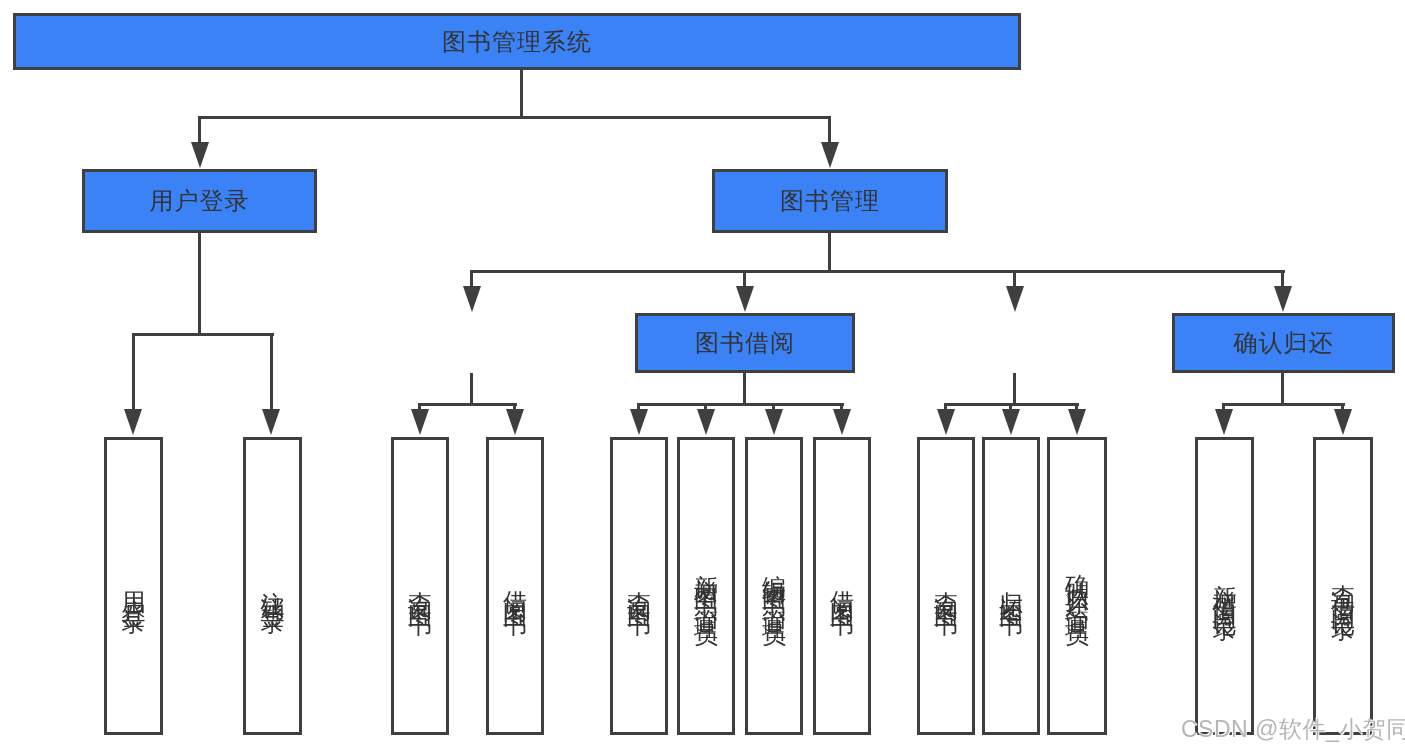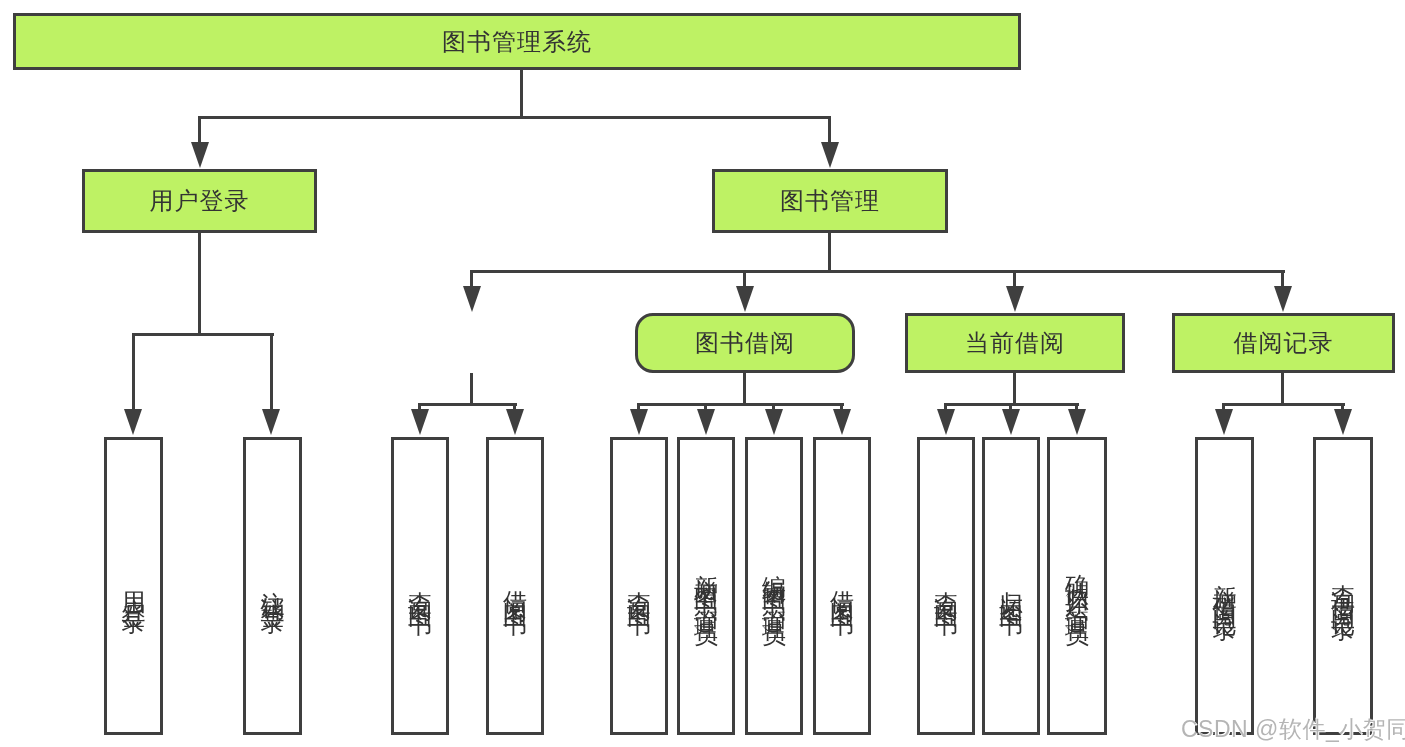--- a/index.html
+++ b/index.html
@@ -4,21 +4,21 @@
 <style>
   :root{
     --line:#3f3f3f; --text:#333333; --bg:#ffffff; --watermark:#b5b5b5;
   }
   html,body{margin:0;padding:0;background:#fff;}
   .stage{
     position:relative; width:1405px; height:747px; background:var(--bg);
     font-family:"Liberation Sans","DejaVu Sans",sans-serif; overflow:hidden;
   }
   .node{
-    position:absolute; box-sizing:border-box; background:#bef264;
+    position:absolute; box-sizing:border-box; background:#3b82f6;
     border:3px solid var(--line);
     display:flex; align-items:center; justify-content:center;
     color:var(--text); font-size:24px; letter-spacing:1px; text-align:center;
   }
   .vnode{
     position:absolute; box-sizing:border-box; background:#fff;
     border:3px solid var(--line);
     display:flex; align-items:center; justify-content:center;
     color:var(--text); font-size:24px;
   }
@@ -66,23 +66,22 @@
   <div class="line" style="left:470px; top:270px; width:815px; height:3px;"></div>
   <div class="line" style="left:470px; top:270px; width:3px; height:18px;"></div>
   <div class="arrow" style="left:463px; top:286px;"></div>
   <div class="line" style="left:743px; top:270px; width:3px; height:18px;"></div>
   <div class="arrow" style="left:736px; top:286px;"></div>
   <div class="line" style="left:1013px; top:270px; width:3px; height:18px;"></div>
   <div class="arrow" style="left:1006px; top:286px;"></div>
   <div class="line" style="left:1281px; top:270px; width:3px; height:18px;"></div>
   <div class="arrow" style="left:1274px; top:286px;"></div>
 
-  <div class="node" style="left:635px; top:313px; width:220px; height:60px;border-radius:18px;">图书借阅</div>
-  <div class="node" style="left:905px; top:313px; width:220px; height:60px;">当前借阅</div>
-  <div class="node" style="left:1172px; top:313px; width:223px; height:60px;">借阅记录</div>
+  <div class="node" style="left:635px; top:313px; width:220px; height:60px;">图书借阅</div>
+  <div class="node" style="left:1172px; top:313px; width:223px; height:60px;">确认归还</div>
 
   <div class="line" style="left:470px; top:373px; width:3px; height:33px;"></div>
   <div class="line" style="left:418px; top:403px; width:99px; height:3px;"></div>
   <div class="line" style="left:418px; top:403px; width:3px; height:10px;"></div>
   <div class="arrow" style="left:411px; top:409px;"></div>
   <div class="line" style="left:513px; top:403px; width:3px; height:10px;"></div>
   <div class="arrow" style="left:506px; top:409px;"></div>
 
   <div class="line" style="left:743px; top:373px; width:3px; height:33px;"></div>
   <div class="line" style="left:637px; top:403px; width:207px; height:3px;"></div>

